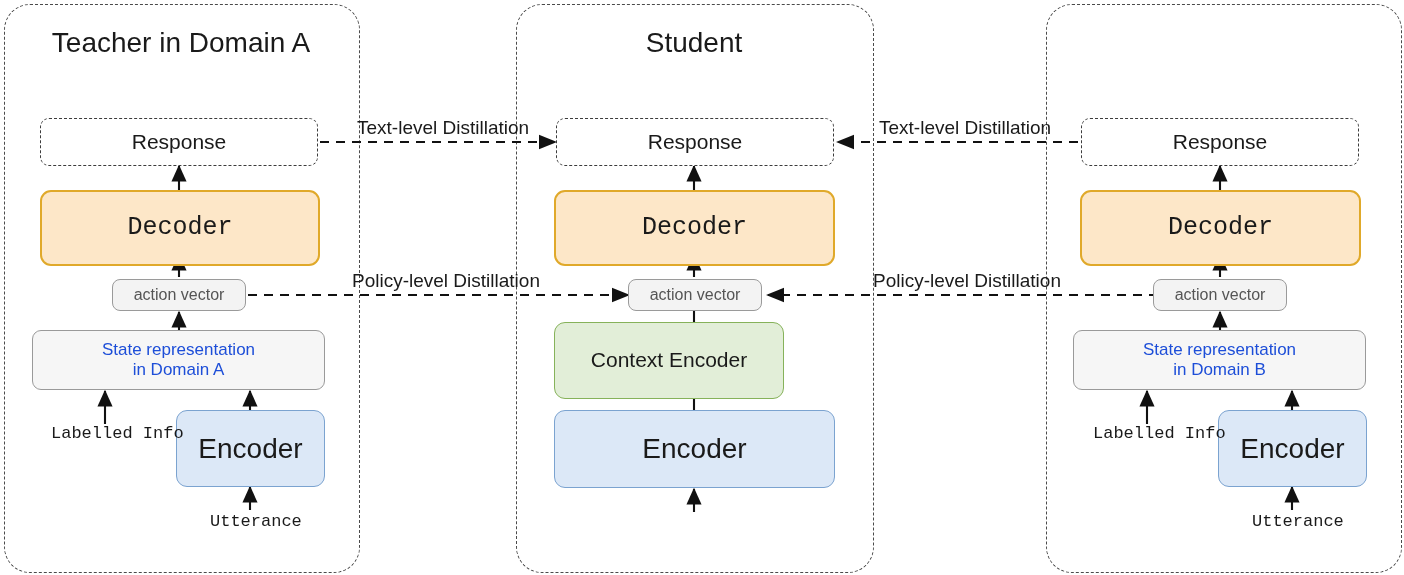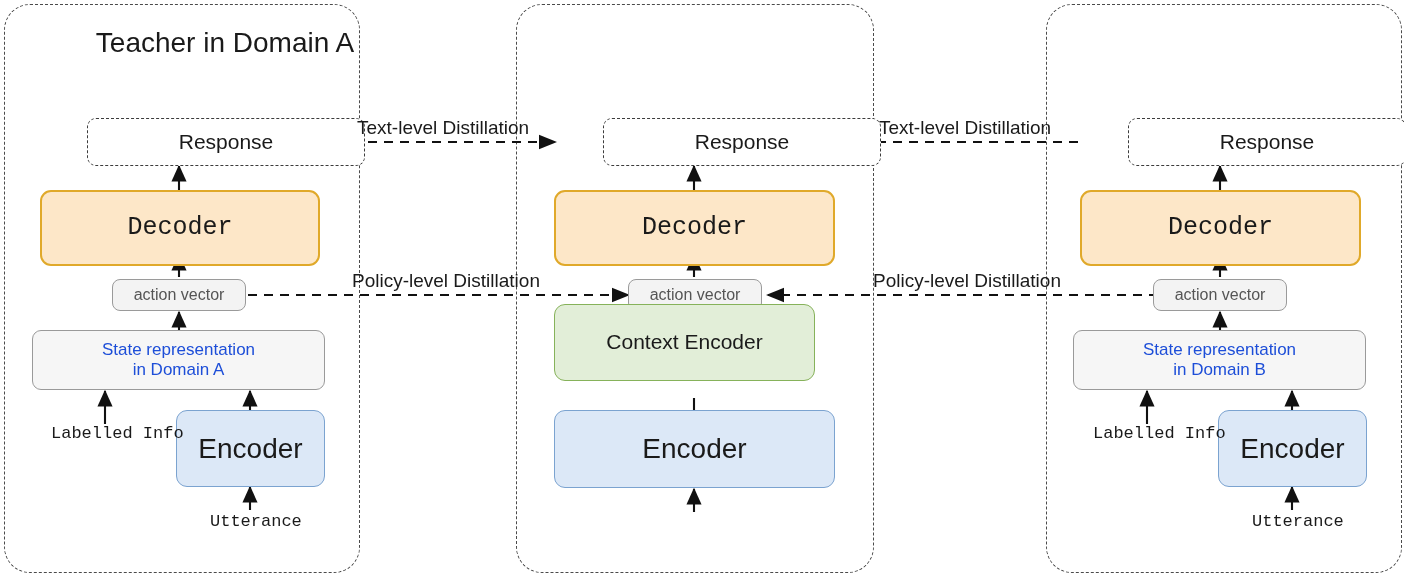--- a/index.html
+++ b/index.html
@@ -5,42 +5,43 @@
   html,body{margin:0;padding:0;background:#ffffff;}
   body{font-family:"Liberation Sans","DejaVu Sans",sans-serif;}
   #stage{position:relative;width:1404px;height:575px;background:#fff;overflow:hidden;}
 
   .panel{position:absolute;border:1.6px dashed #4a4a4a;border-radius:26px;background:#fff;}
   .panel-title{position:absolute;text-align:center;color:#1a1a1a;font-size:28px;line-height:1;white-space:nowrap;}
 
   .box{position:absolute;box-sizing:border-box;display:flex;align-items:center;justify-content:center;text-align:center;}
   .box span{display:block;line-height:1.18;}
 
-  .b-response{border:1.4px dashed #3c3c3c;border-radius:9px;background:#fff;color:#1a1a1a;font-size:21px;margin-left:47px;}
+  .b-response{border:1.4px dashed #3c3c3c;border-radius:9px;background:#fff;color:#1a1a1a;font-size:21px;}
   .b-decoder{border:2px solid #e0a92a;border-radius:11px;background:#fde7c8;color:#1a1a1a;font-size:25px;font-family:Liberation Mono, monospace;}
   .b-action{border:1.4px solid #9a9a9a;border-radius:8px;background:#f3f3f3;color:#555;font-size:16px;}
   .b-state{border:1.4px solid #9a9a9a;border-radius:9px;background:#f6f6f6;color:#1d4ed8;font-size:17px;}
   .b-encoder{border:1.6px solid #7ba3d0;border-radius:11px;background:#dce8f7;color:#1a1a1a;font-size:28px;}
   .b-ctxenc{border:1.6px solid #86b25a;border-radius:11px;background:#e2eed8;color:#1a1a1a;font-size:21px;}
 
   .cap{position:absolute;color:#1a1a1a;font-size:17px;white-space:nowrap;line-height:1;font-family:Liberation Mono, monospace;}
   .flowlabel{position:absolute;color:#1a1a1a;font-size:19px;white-space:nowrap;line-height:1;}
 
   svg.edges{position:absolute;left:0;top:0;width:1404px;height:575px;pointer-events:none;}
 </style>
 </head>
 <body>
 
 <div id="stage">
 
   <div class="panel" style="left:4px;top:4px;width:354px;height:567px;"></div>
   <div class="panel" style="left:516px;top:4px;width:356px;height:567px;"></div>
   <div class="panel" style="left:1046px;top:4px;width:354px;height:567px;"></div>
 
-  <div class="panel-title" style="left:4px;top:29px;width:354px;padding-left:44px;">Teacher in Domain A</div>
+  <div class="panel-title" style="left:4px;top:29px;width:354px;">Teacher in Domain A</div>
+  <div class="panel-title" style="left:516px;top:29px;width:356px;">Student</div>
 
   <svg class="edges" viewBox="0 0 1404 575">
     <defs>
       <marker id="ah" markerWidth="9" markerHeight="9" refX="7.4" refY="3.6" orient="auto" markerUnits="strokeWidth">
         <path d="M0,0 L8,3.6 L0,7.2 z" fill="#111"></path>
       </marker>
       <marker id="ahs" markerWidth="10" markerHeight="10" refX="8" refY="3.8" orient="auto" markerUnits="strokeWidth">
         <path d="M0,0.2 L9,3.8 L0,7.4 z" fill="#111"></path>
       </marker>
     </defs>
@@ -92,21 +93,21 @@
 
   <div class="box b-response" style="left:556px;top:118px;width:278px;height:48px;">
       <span>Response</span>
     </div>
   <div class="box b-decoder" style="left:554px;top:190px;width:281px;height:76px;">
       <span>Decoder</span>
     </div>
   <div class="box b-action" style="left:628px;top:279px;width:134px;height:32px;">
       <span>action vector</span>
     </div>
-  <div class="box b-ctxenc" style="left:554px;top:304px;width:261px;height:77px;">
+  <div class="box b-ctxenc" style="left:554px;top:322px;width:230px;height:77px;">
       <span>Context Encoder</span>
     </div>
   <div class="box b-encoder" style="left:554px;top:410px;width:281px;height:78px;">
       <span>Encoder</span>
     </div>
 
   <div class="box b-response" style="left:1081px;top:118px;width:278px;height:48px;">
       <span>Response</span>
     </div>
   <div class="box b-decoder" style="left:1080px;top:190px;width:281px;height:76px;">

